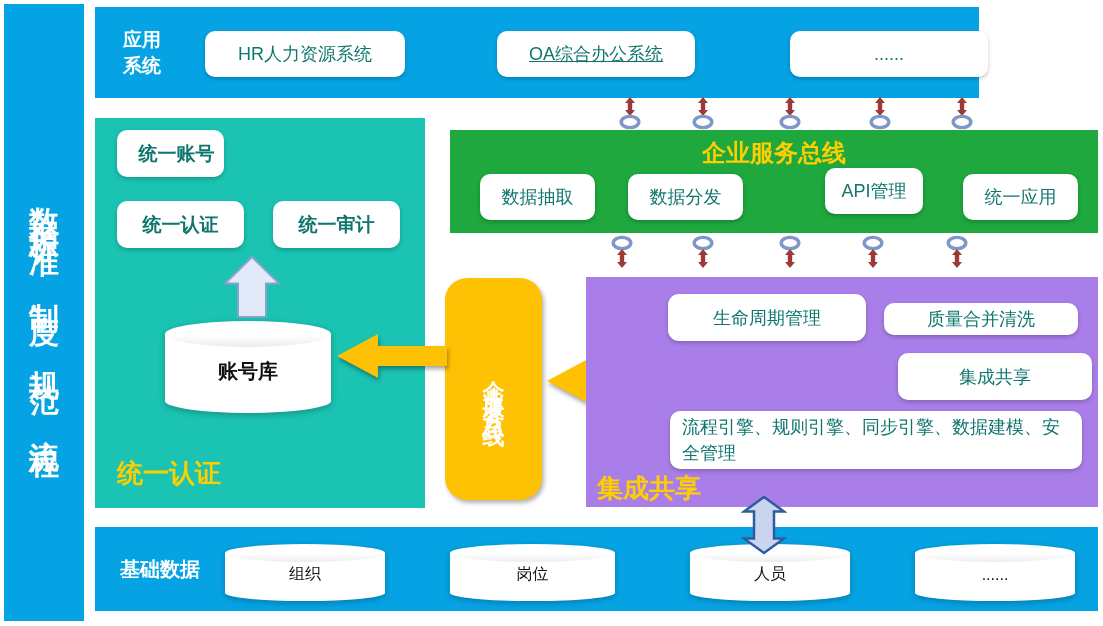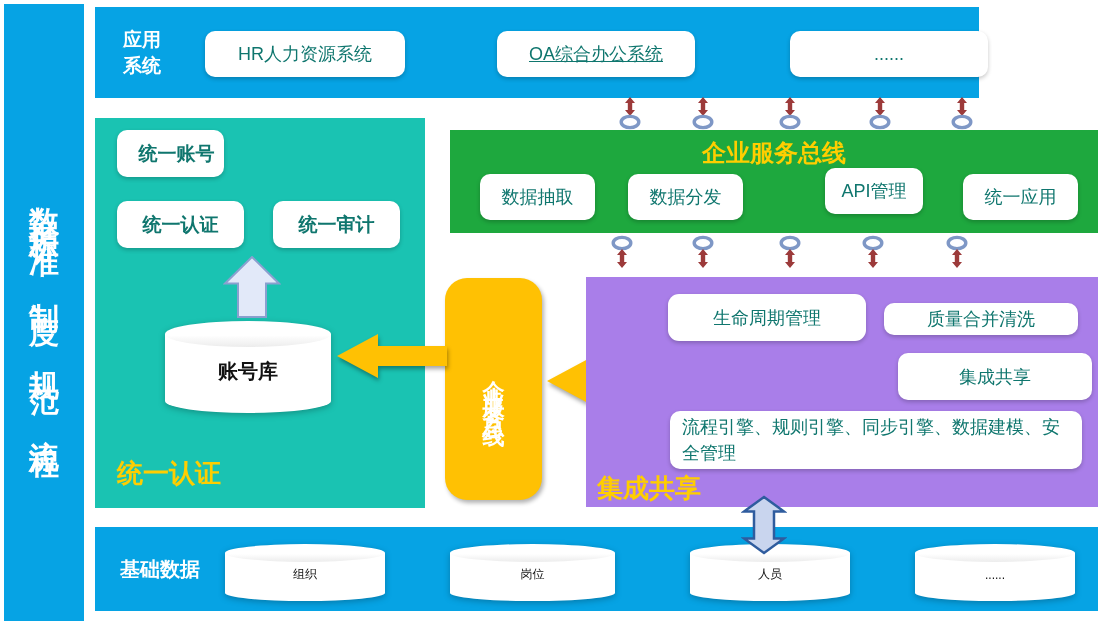--- a/index.html
+++ b/index.html
@@ -56,21 +56,21 @@
   .cylinder{position:absolute;filter:drop-shadow(0 2px 3px rgba(0,0,0,.25));}
   .cyl-top,.cyl-bottom,.cyl-body{position:absolute;left:0;right:0;background:#fff;}
   .cyl-top{border-radius:50%;background:linear-gradient(#ffffff 55%,#ececec 100%);z-index:2;}
   .cyl-bottom{border-radius:50%;}
   .cyl-label{position:absolute;inset:0;display:flex;align-items:center;justify-content:center;z-index:3;}
   .cyl-lg .cyl-top{top:0;height:26px;} .cyl-lg .cyl-bottom{bottom:0;height:24px;}
   .cyl-lg .cyl-body{top:13px;bottom:12px;}
   .cyl-lg .cyl-label{font-weight:bold;font-size:20px;padding-top:8px;}
   .cyl-sm .cyl-top{top:0;height:18px;} .cyl-sm .cyl-bottom{bottom:0;height:16px;}
   .cyl-sm .cyl-body{top:9px;bottom:8px;}
-  .cyl-sm .cyl-label{font-size:12px;padding-top:4px;}
+  .cyl-sm .cyl-label{font-size:16px;padding-top:4px;}
 
   .engines-box{line-height:1.45;padding:4px 12px;}
 </style>
 </head>
 <body>
 
 <div id="canvas">
 
   <div class="sidebar">
     <div class="sidebar-text">数据标准、制度、规范、流程</div>

